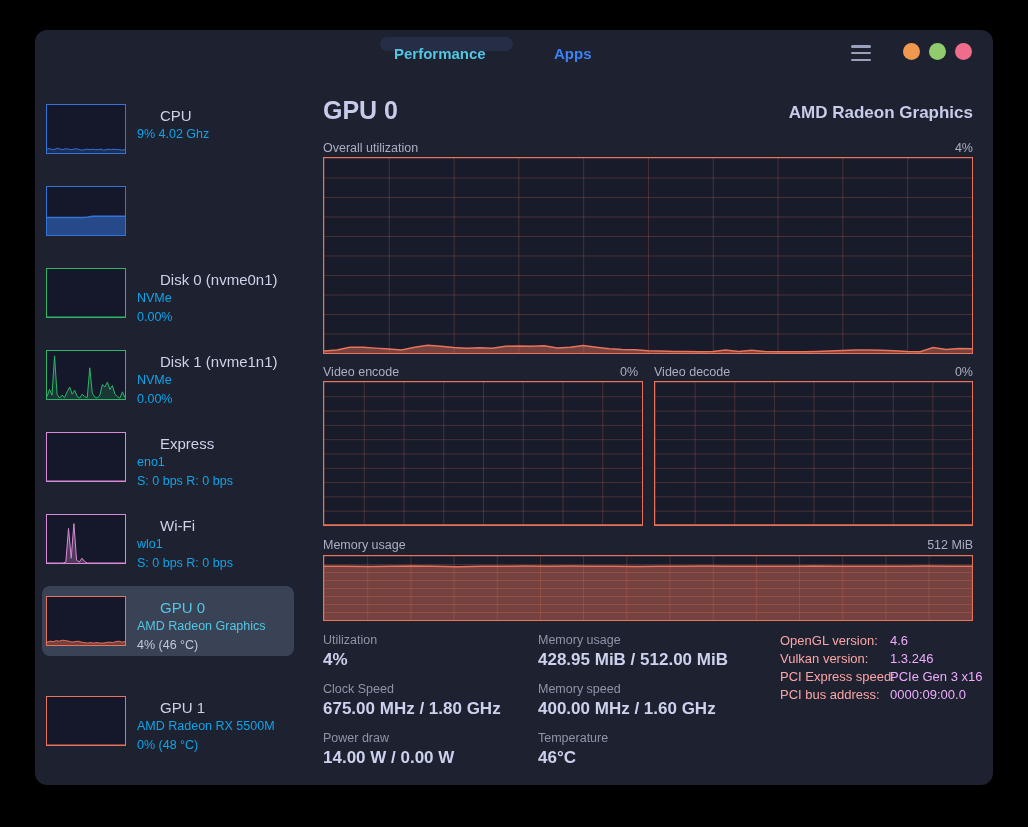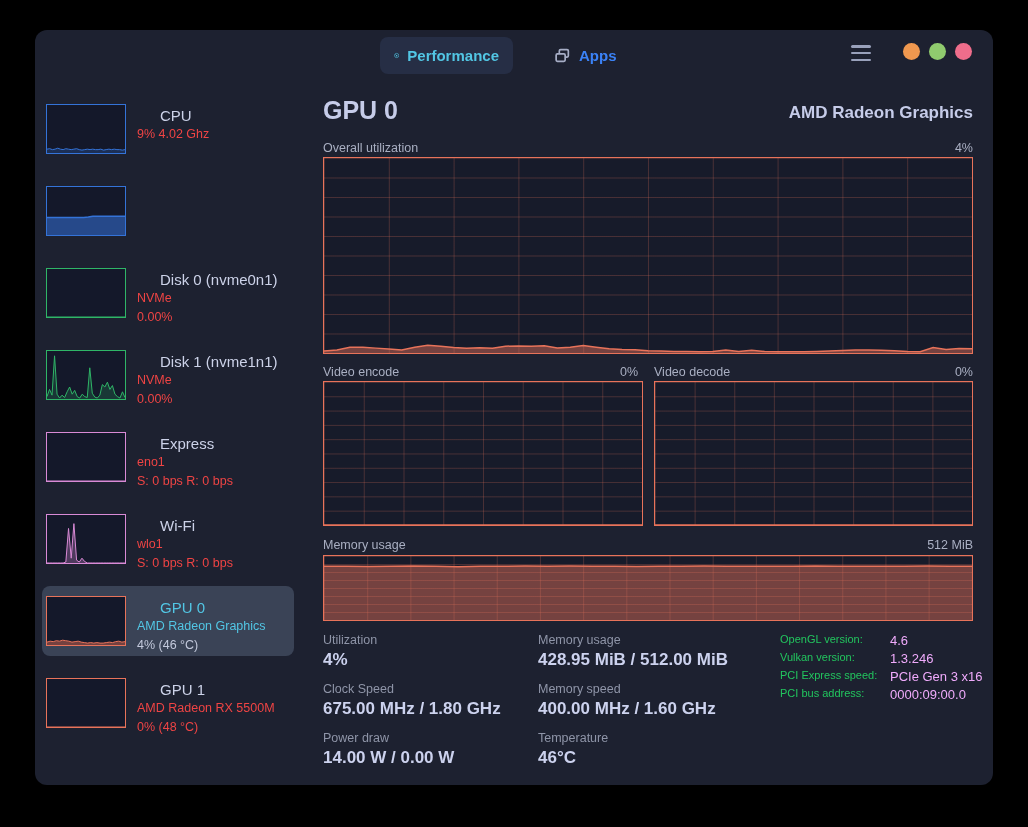--- a/index.html
+++ b/index.html
@@ -1,60 +1,60 @@
 <!DOCTYPE html>
 <html style="--accent_cyan: #52c6e4; --chart_red: #e8735a; --chart_blue: #3473d8; --chart_green: #2fb567; --chart_pink: #d98ad6; --grid_red: rgba(232,115,90,0.24); --circle_orange: #f0984f; --circle_green: #90cb6e; --circle_pink: #ef6d8b;"><head>
 <meta charset="utf-8">
 <style>
   html,body{margin:0;padding:0;background:#000;width:1028px;height:827px;overflow:hidden;
     font-family:"Liberation Sans","DejaVu Sans",sans-serif;}
   .window{position:absolute;left:35px;top:30px;width:958px;height:755px;background:#1d2130;
     border-radius:12px;overflow:hidden;}
   
   .header{position:absolute;left:0;top:0;width:100%;height:46px;}
-  .tab{position:absolute;display:flex;align-items:center;gap:8px;height:37px;top:7px;
-    border-radius:8px;padding:0 14px;box-sizing:border-box;font-size:15px;font-weight:bold;cursor:default;}
+  .tab{position:absolute;display:flex;gap:8px;height:14px;top:7px;
+    border-radius:8px;padding:0 14px;box-sizing:border-box;font-size:15px;font-weight:bold;cursor:default;flex-direction:column;}
   .tab-active{left:345px;width:133px;background:#262e45;color:var(--accent_cyan);}
   .tab-plain{left:505px;color:#3b82f6;}
   .hamburger{position:absolute;left:816px;top:15px;width:20px;height:16px;display:flex;
     flex-direction:column;justify-content:space-between;}
   .hamburger span{display:block;height:2.5px;background:#99a1bb;border-radius:2px;}
   .circle{position:absolute;top:13px;width:17px;height:17px;border-radius:50%;}
   
   .side-item{position:absolute;left:7px;width:252px;height:70px;border-radius:8px;}
   .side-item.selected{background:#3a4356;}
   .thumb{position:absolute;left:4px;top:10px;width:80px;height:50px;box-sizing:border-box;
     background:#14182a;border:1.5px solid #888;}
   .thumb svg{position:absolute;inset:0;width:100%;height:100%;display:block;}
   .b-blue{border-color:var(--chart_blue);}
   .b-green{border-color:var(--chart_green);}
   .b-pink{border-color:var(--chart_pink);}
   .b-red{border-color:var(--chart_red);}
   .side-txt{position:absolute;left:95px;top:12px;}
   .side-title{font-size:15px;color:#ccd2e8;line-height:19px;margin-left:23px;}
-  .side-sub{font-size:12.5px;color:#ef4444;line-height:18.5px;}
+  .side-sub{font-size:12.5px;color:#0ea5e9;line-height:18.5px;}
   .selected .side-title,.txt-cyan{color:var(--accent_cyan);}
   .selected .side-sub.last{color:#c3c9dc;}
   
   .main-title{position:absolute;left:288px;top:66px;font-size:25px;font-weight:bold;color:#c6cce9;}
   .main-sub{position:absolute;right:20px;top:73px;font-size:17px;font-weight:bold;color:#c6cce9;}
   .chart-label{position:absolute;font-size:12.5px;color:#a9afc2;}
   .chart{position:absolute;background:#171b2a;border:1.5px solid var(--chart_red);box-sizing:border-box;}
   .plot{position:absolute;inset:0;}
   .plot svg{position:absolute;inset:0;width:100%;height:100%;display:block;}
   .grid{position:absolute;inset:0;pointer-events:none;
     background-image:linear-gradient(to right,var(--grid_red) 1px,transparent 1px),
                      linear-gradient(to bottom,var(--grid_red) 1px,transparent 1px);}
   .grid10{background-size:10% 10%;}
   .gridv{background-size:12.5% 10%;}
   .gridm{background-size:6.666% 12.5%;}
   
   .stat-label{position:absolute;font-size:12.5px;color:#8f95a8;}
   .stat-value{position:absolute;font-size:17px;font-weight:bold;color:#ccd2ee;}
-  .info-label{position:absolute;font-size:11px;color:#22c55e;}
+  .info-label{position:absolute;font-size:13px;color:#fca5a5;}
   .info-value{position:absolute;font-size:13px;color:#f0abfc;}
   .icon-svg{display:block;}
 </style>
 </head>
 <body>
 
 <div class="window">
 
   <div class="header">
     <div class="tab tab-active">
@@ -169,21 +169,21 @@
             <polyline points="0.00,94.00 4.00,92.00 8.00,93.00 12.00,91.00 16.00,92.00 20.00,90.00 24.00,91.00 28.00,92.00 32.00,94.00 36.00,93.00 40.00,92.00 44.00,94.00 48.00,95.00 52.00,96.00 56.00,95.00 60.00,96.00 64.00,95.00 68.00,96.00 72.00,96.00 76.00,95.00 80.00,94.00 84.00,95.00 88.00,93.00 92.00,92.00 96.00,94.00 100.00,93.00" fill="none" stroke="#e8735a" stroke-width="1" vector-effect="non-scaling-stroke"></polyline>
           </svg>
         </div>
       <div class="side-txt">
         <div class="side-title">GPU 0</div>
         <div class="side-sub txt-cyan">AMD Radeon Graphics</div>
         <div class="side-sub last">4% (46 °C)</div>
       </div>
     </div>
 
-    <div class="side-item" style="top:638px">
+    <div class="side-item" style="top:656px">
       <div class="thumb b-red">
           <svg viewBox="0 0 100 100" preserveAspectRatio="none">
             <polygon points="0,100 0.00,100.00 100.00,100.00 100,100" fill="#e8735a" fill-opacity="0.2"></polygon>
             <polyline points="0.00,100.00 100.00,100.00" fill="none" stroke="#e8735a" stroke-width="1" vector-effect="non-scaling-stroke"></polyline>
           </svg>
         </div>
       <div class="side-txt">
         <div class="side-title">GPU 1</div>
         <div class="side-sub">AMD Radeon RX 5500M</div>
         <div class="side-sub">0% (48 °C)</div>

